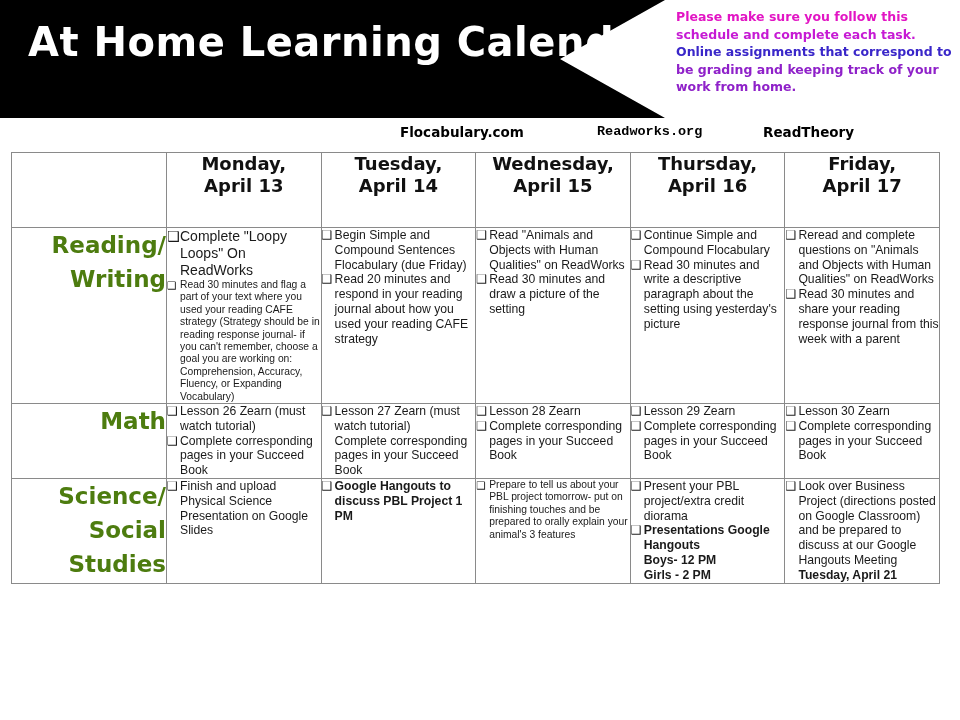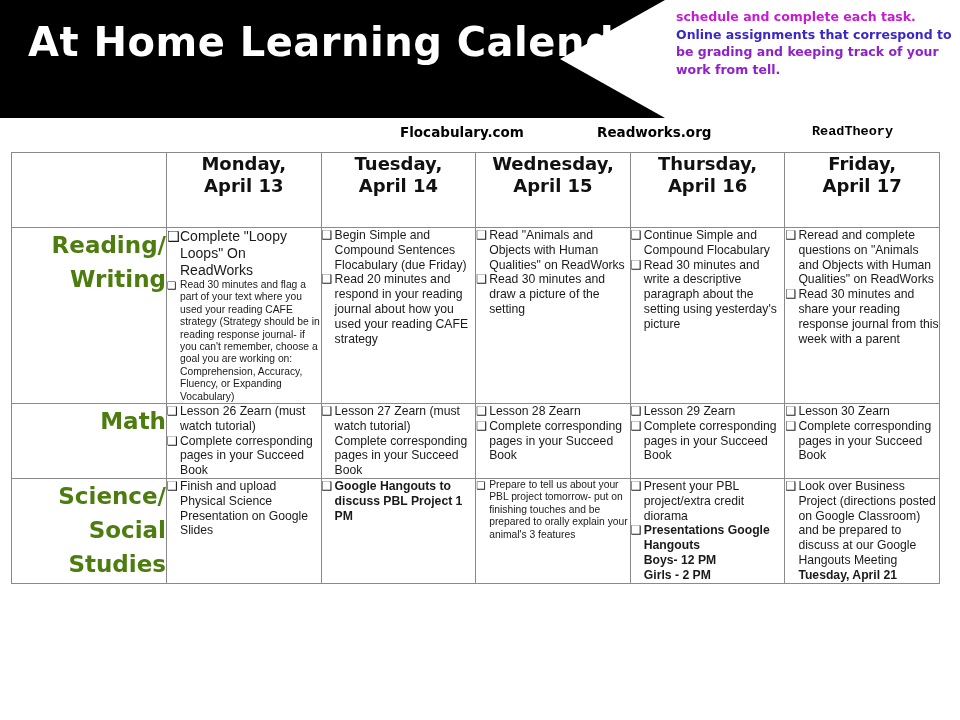--- a/index.html
+++ b/index.html
@@ -69,22 +69,22 @@
     position: absolute;
     top: 6px;
     font-family: "DejaVu Sans", sans-serif;
     font-size: 13.5px;
     font-weight: bold;
     color: #000;
     white-space: nowrap;
   }
   .link-0 { left: 19px; }
   .link-1 { left: 400px; }
-  .link-2 { left: 597px; }
-  .link-3 { left: 812px; font-family: Liberation Mono, monospace; }
+  .link-2 { left: 597px; font-family: Liberation Mono, monospace; }
+  .link-3 { left: 763px; }
 
   
   .cal-table {
     position: absolute;
     left: 11px;
     top: 152px;
     width: 928px;
     border-collapse: collapse;
     table-layout: fixed;
   }
@@ -149,24 +149,25 @@
   .mix-small { font-size: 10.3px; line-height: 12.4px; }
   .mix-mid { font-size: 12.2px; line-height: 14.8px; }
 </style>
 </head>
 <body>
 
 <div class="banner-wrap">
   <div class="banner-black"></div>
   <div class="banner-title">At Home Learning Calendar</div>
   <div class="banner-note">
+    <span class="note-l1">Please make sure you follow this</span>
     <span class="note-l2">schedule and complete each task.</span>
     <span class="note-l3">Online assignments that correspond to</span>
     <span class="note-l5">be grading and keeping track of your</span>
-    <span class="note-l6">work from tell.</span>
+    <span class="note-l6">work from home.</span>
   </div>
 </div>
 
 <div class="links-row">
   <div class="link-item link-1">Flocabulary.com</div>
   <div class="link-item link-2">Readworks.org</div>
   <div class="link-item link-3">ReadTheory</div>
 </div>
 
 <table class="cal-table">

